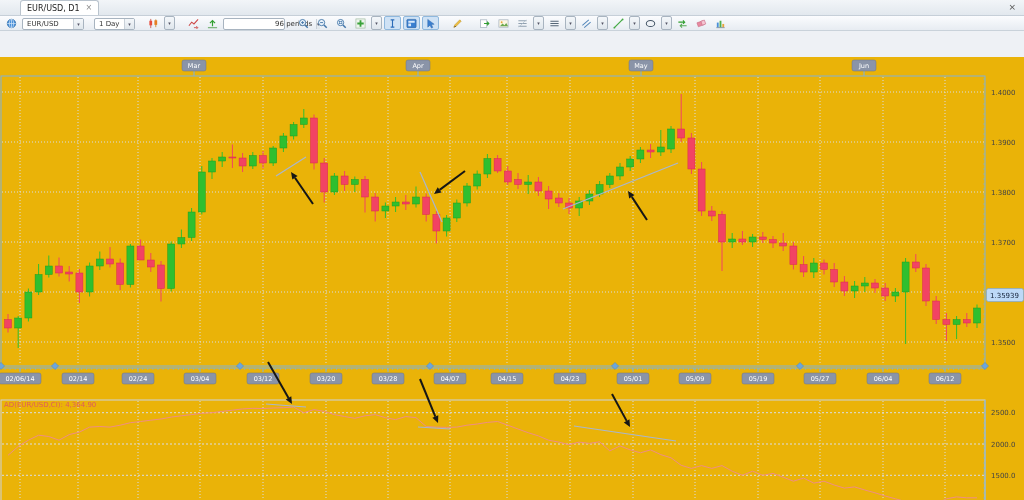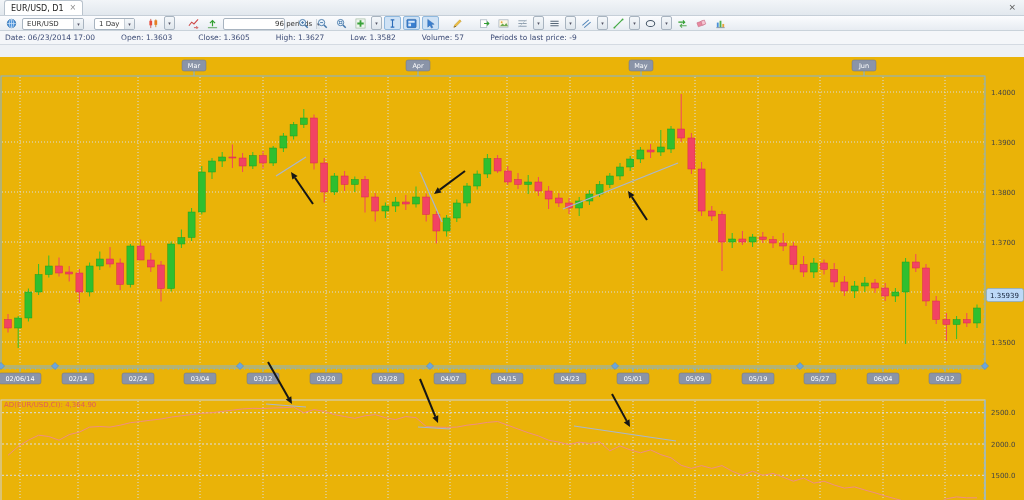--- a/index.html
+++ b/index.html
@@ -1,17 +1,17 @@
 <!DOCTYPE html>
 <html><head>
 <meta charset="utf-8">
 <style>
   html,body{margin:0;padding:0;background:#dfe4ea;}
   #app{position:relative;width:1024px;height:500px;background:#eef1f5;font-family:"DejaVu Sans",sans-serif;overflow:hidden;}
-  .tabbar{height:16px;background:linear-gradient(#f2f5f8,#e2e8ee);border-bottom:1px solid #c6cfd8;display:flex;align-items:flex-end;padding-left:4px;box-sizing:border-box;gap:16px;}
+  .tabbar{height:16px;background:linear-gradient(#f2f5f8,#e2e8ee);border-bottom:1px solid #c6cfd8;display:flex;align-items:flex-end;padding-left:20px;box-sizing:border-box;gap:16px;}
   .tab{height:14px;background:#ffffff;border:1px solid #b9c3cd;border-bottom:none;border-radius:3px 3px 0 0;display:flex;align-items:center;padding:0 6px;font-size:8px;color:#222;gap:6px;}
   .tab-close{color:#8a8a8a;font-size:8px;line-height:8px;}
   .tabbar-close{margin-left:auto;margin-right:8px;align-self:center;color:#555;font-size:9px;line-height:9px;}
   .toolbar{height:14px;background:linear-gradient(#fbfcfe,#e7ecf2);border-bottom:1px solid #c9d2da;display:flex;align-items:flex-end;padding:0 3px;gap:2px;}
   .tbtn{width:15px;height:12px;display:flex;align-items:center;justify-content:center;border:1px solid transparent;border-radius:2px;flex:none;}
   .tbtn.active{background:#cfe2f5;border-color:#8fb8dd;}
   .tbtn svg{width:11px;height:11px;display:block;}
   .combo{height:12px;background:#fff;border:1px solid #a8b4c0;border-radius:2px;display:flex;align-items:center;font-size:7px;color:#333;flex:none;box-sizing:border-box;}
   .combo-label{padding:0 4px;white-space:nowrap;}
   .combo-arrow{width:9px;align-self:stretch;border-left:1px solid #c8d0d8;background:linear-gradient(#f4f7fa,#dfe6ec);display:flex;align-items:center;justify-content:center;font-size:5px;color:#556;}
@@ -189,29 +189,20 @@
         </svg>
       </div>
       <div class="tbtn">
         <svg viewBox="0 0 12 12">
           <path d="M1.5 10.5h9" stroke="#667788" stroke-width=".8"></path>
           <rect x="2" y="5" width="2" height="5" fill="#4a90d9"></rect>
           <rect x="5" y="3" width="2" height="7" fill="#4fae4f"></rect>
           <rect x="8" y="6.5" width="2" height="3.5" fill="#e7a33a"></rect>
         </svg>
       </div>
-    </div>
-  <div class="infobar" id="infobar">
-      <span>Date: 06/23/2014 17:00</span>
-      <span>Open: 1.3603</span>
-      <span>Close: 1.3605</span>
-      <span>High: 1.3627</span>
-      <span>Low: 1.3582</span>
-      <span>Volume: 57</span>
-      <span>Periods to last price: -9</span>
     </div>
   <div class="chartarea">
     <svg id="chart-svg" width="1024" height="457" viewBox="0 0 1024 457">
         <line x1="2" y1="35" x2="984" y2="35" stroke="#d9dde6" stroke-dasharray="1,2"></line>
         <line x1="2" y1="85.00000000000006" x2="984" y2="85.00000000000006" stroke="#d9dde6" stroke-dasharray="1,2"></line>
         <line x1="2" y1="135.00000000000009" x2="984" y2="135.00000000000009" stroke="#d9dde6" stroke-dasharray="1,2"></line>
         <line x1="2" y1="184.99999999999903" x2="984" y2="184.99999999999903" stroke="#d9dde6" stroke-dasharray="1,2"></line>
         <line x1="2" y1="234.9999999999991" x2="984" y2="234.9999999999991" stroke="#d9dde6" stroke-dasharray="1,2"></line>
         <line x1="2" y1="284.9999999999991" x2="984" y2="284.9999999999991" stroke="#d9dde6" stroke-dasharray="1,2"></line>
         <line x1="20" y1="20" x2="20" y2="308" stroke="#d9dde6" stroke-dasharray="1,2"></line>

